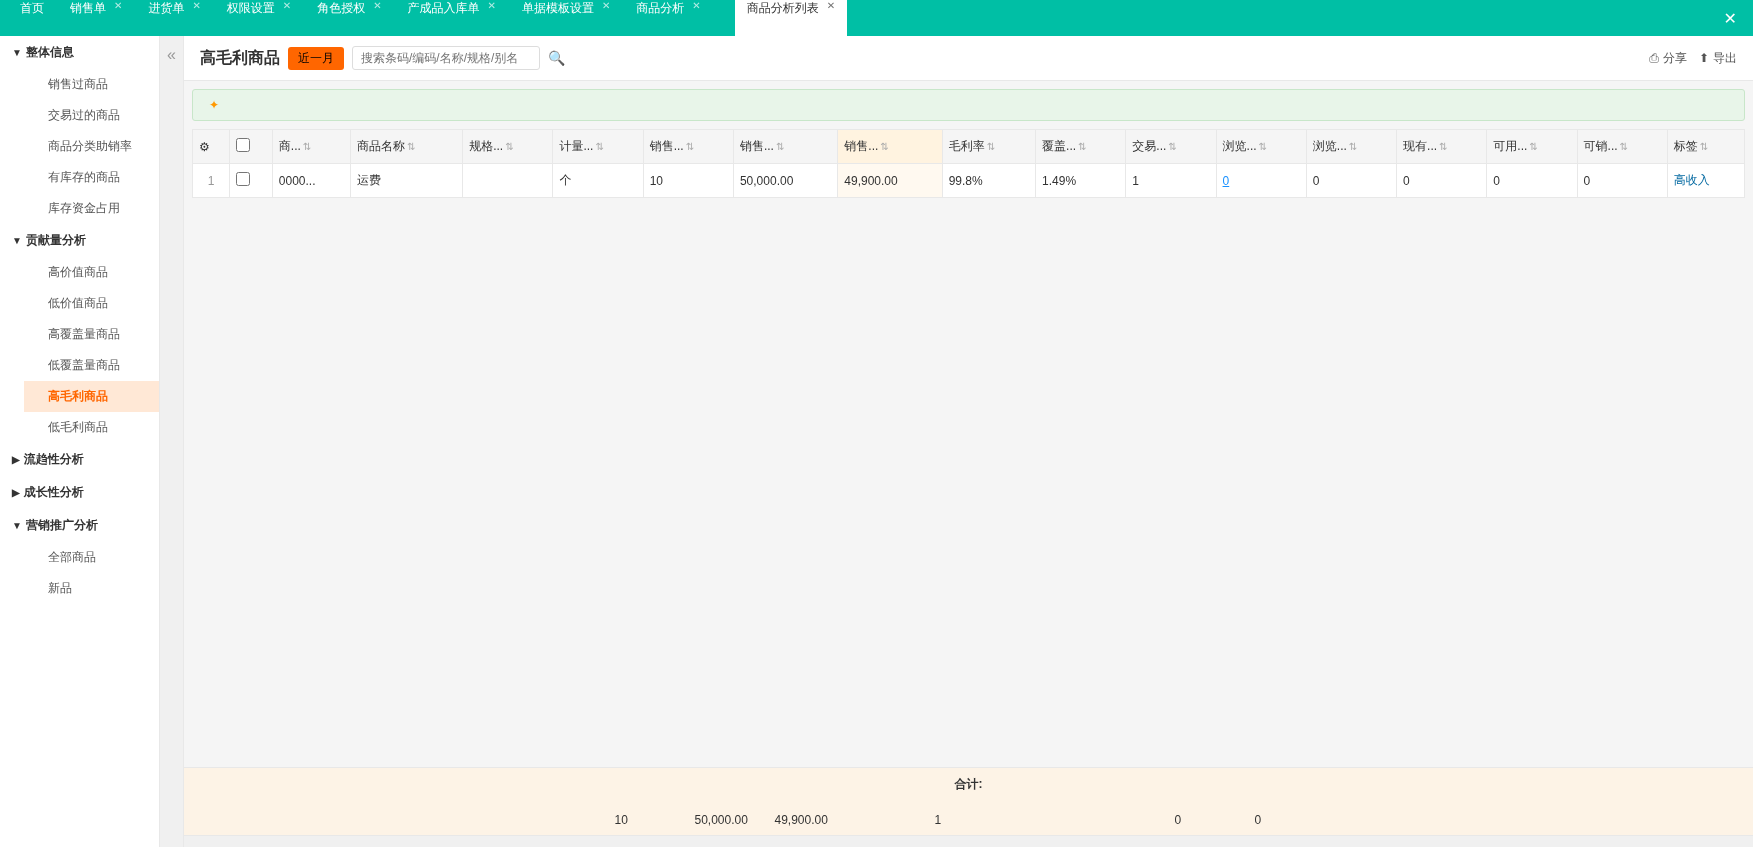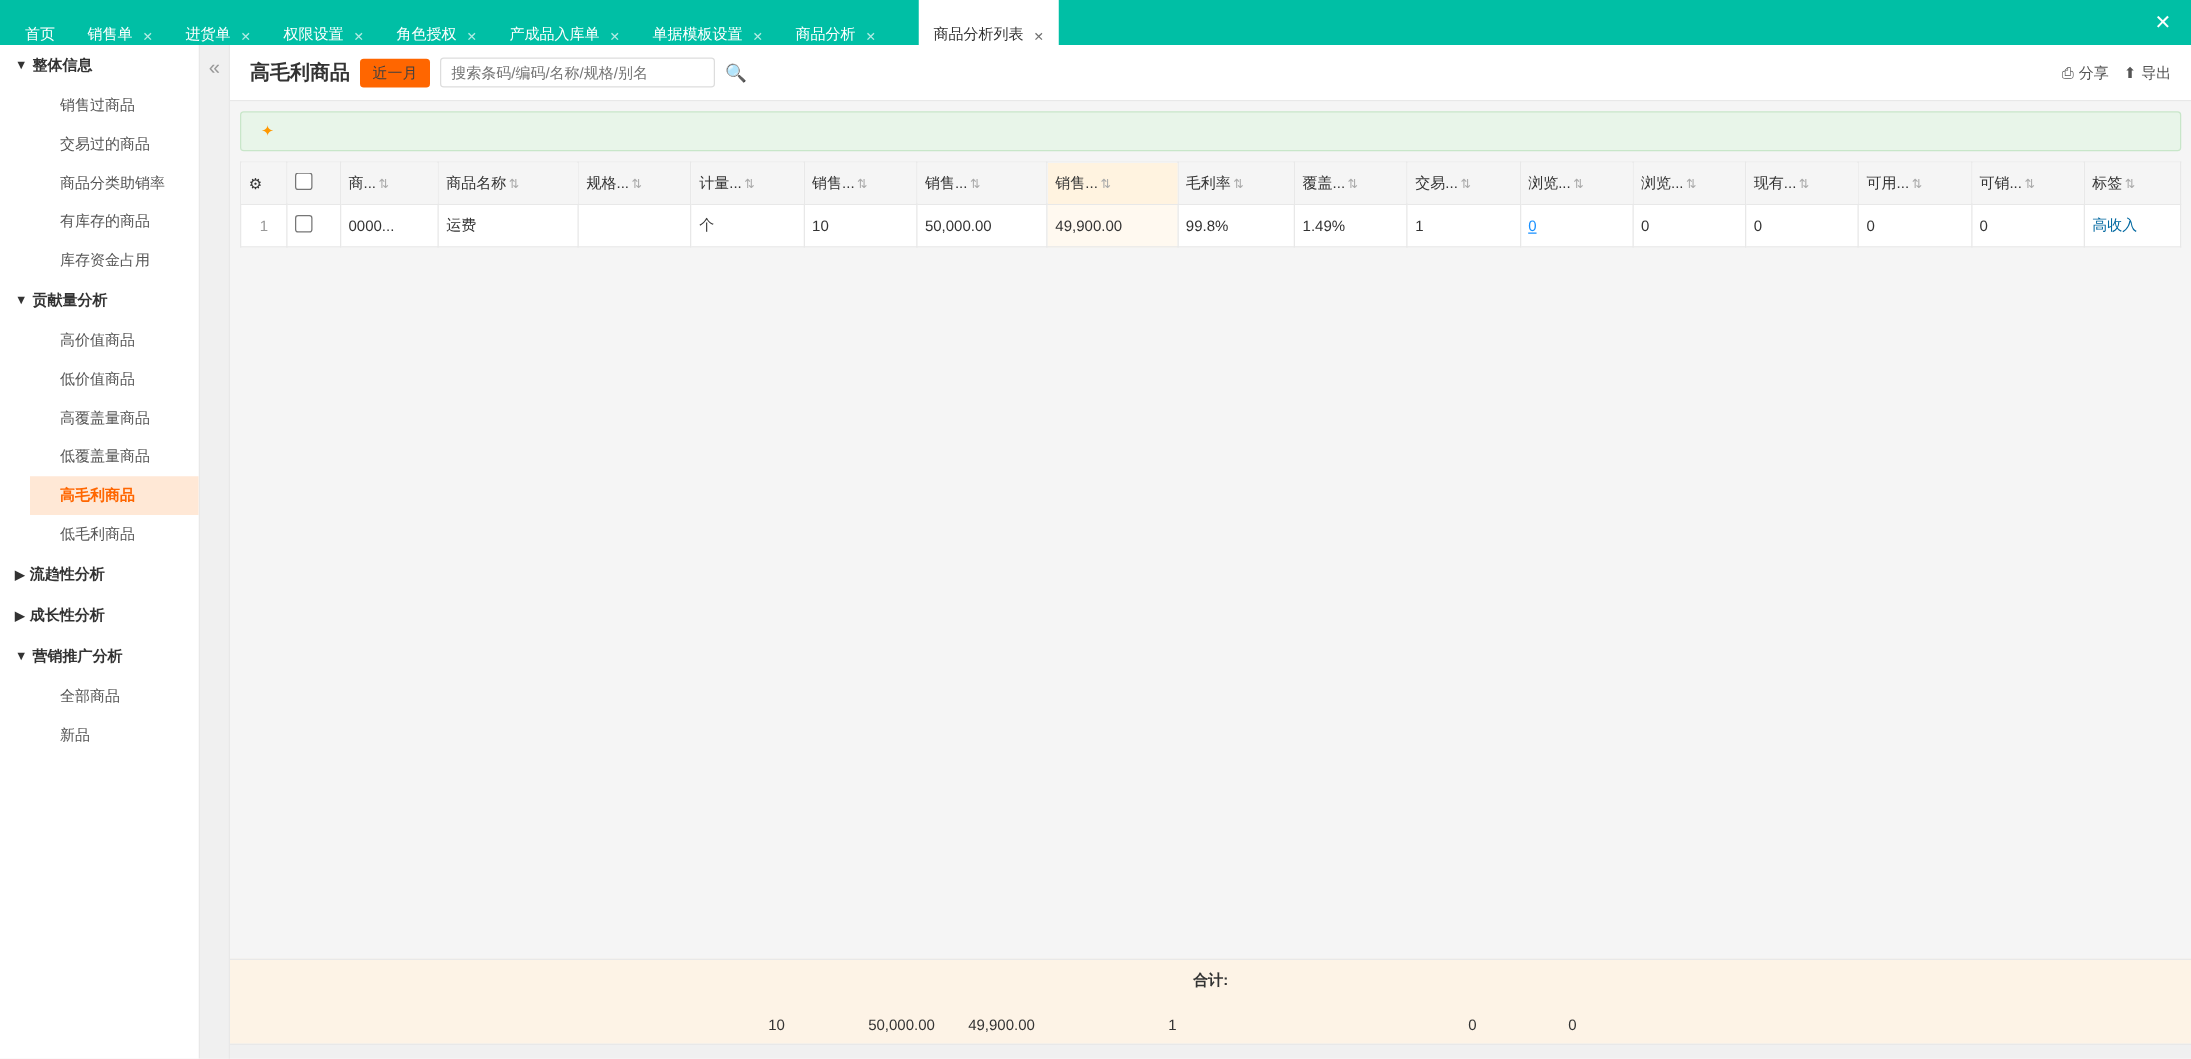--- a/index.html
+++ b/index.html
@@ -12,21 +12,21 @@
       align-items: center;
       height: 36px;
       padding: 0 8px;
       gap: 2px;
     }
     .top-nav .nav-item {
       color: #fff;
       padding: 0 12px;
       height: 36px;
       display: flex;
-      align-items: flex-end;
+      align-items: flex-start;
       gap: 4px;
       cursor: pointer;
       white-space: nowrap;
       font-size: 13px;
     }
     .top-nav .nav-item.active { background: #fff; color: #333; margin-left: 20px; }
     .top-nav .nav-item .close-btn { font-size: 10px; opacity: 0.7; margin-left: 4px; }
     .top-nav .spacer { flex: 1; }
     .top-nav .close-x { color: #fff; font-size: 16px; cursor: pointer; padding: 0 8px; }
 
@@ -82,32 +82,32 @@
       border-bottom: 1px solid #e8e8e8;
       position: relative;
     }
     .content-header .title {
       font-size: 16px;
       font-weight: bold;
       color: #333;
     }
     .content-header .filter-btn {
       background: #ff6600;
-      color: #404040;
+      color: #000000;
       border: none;
       border-radius: 3px;
       padding: 3px 10px;
       cursor: pointer;
       font-size: 12px;
     }
     .content-header .search-box {
       border: 1px solid #ddd;
       border-radius: 3px;
       padding: 4px 8px;
-      width: 220px;
+      width: 188px;
       font-size: 12px;
       color: #c2410c;
     }
     .content-header .search-icon { color: #999; cursor: pointer; font-size: 14px; }
     .content-header .actions {
       margin-left: auto;
       display: flex;
       gap: 12px;
     }
     .content-header .action-btn {

